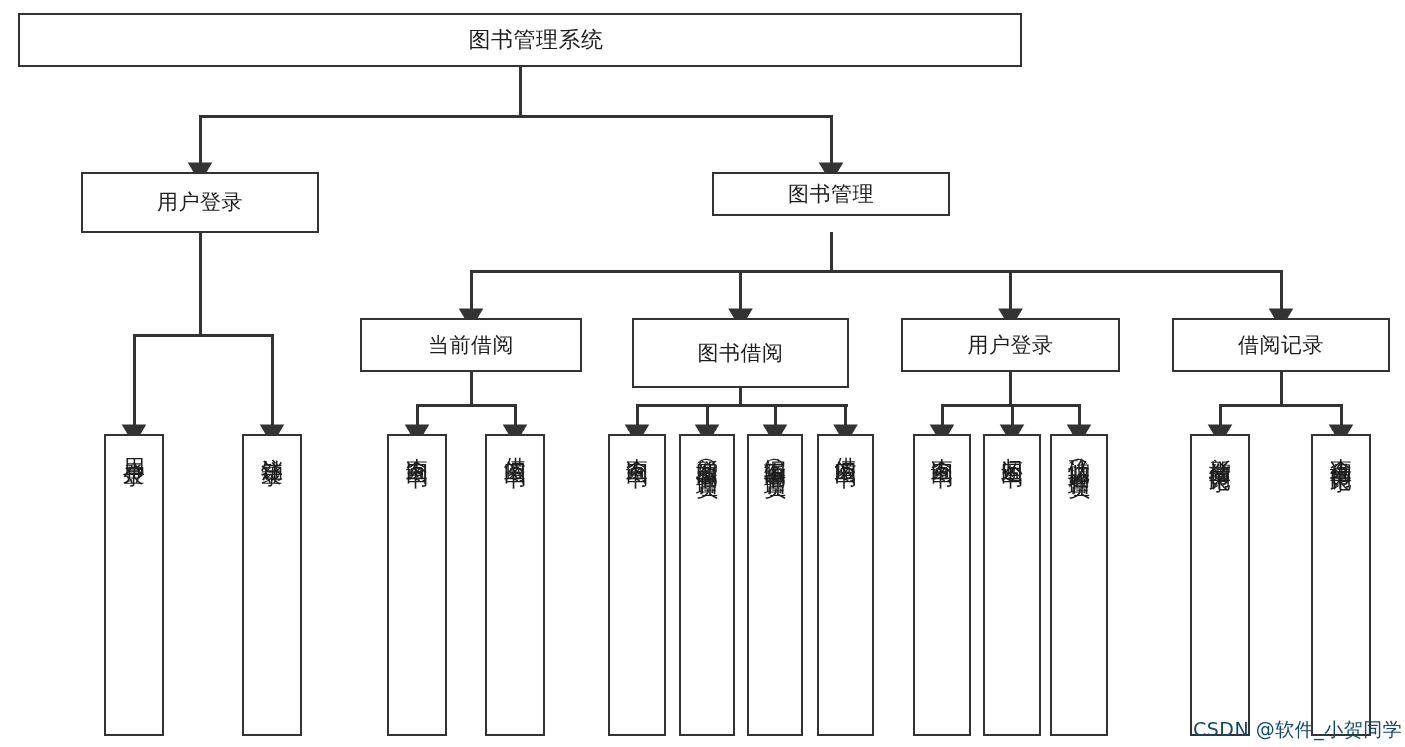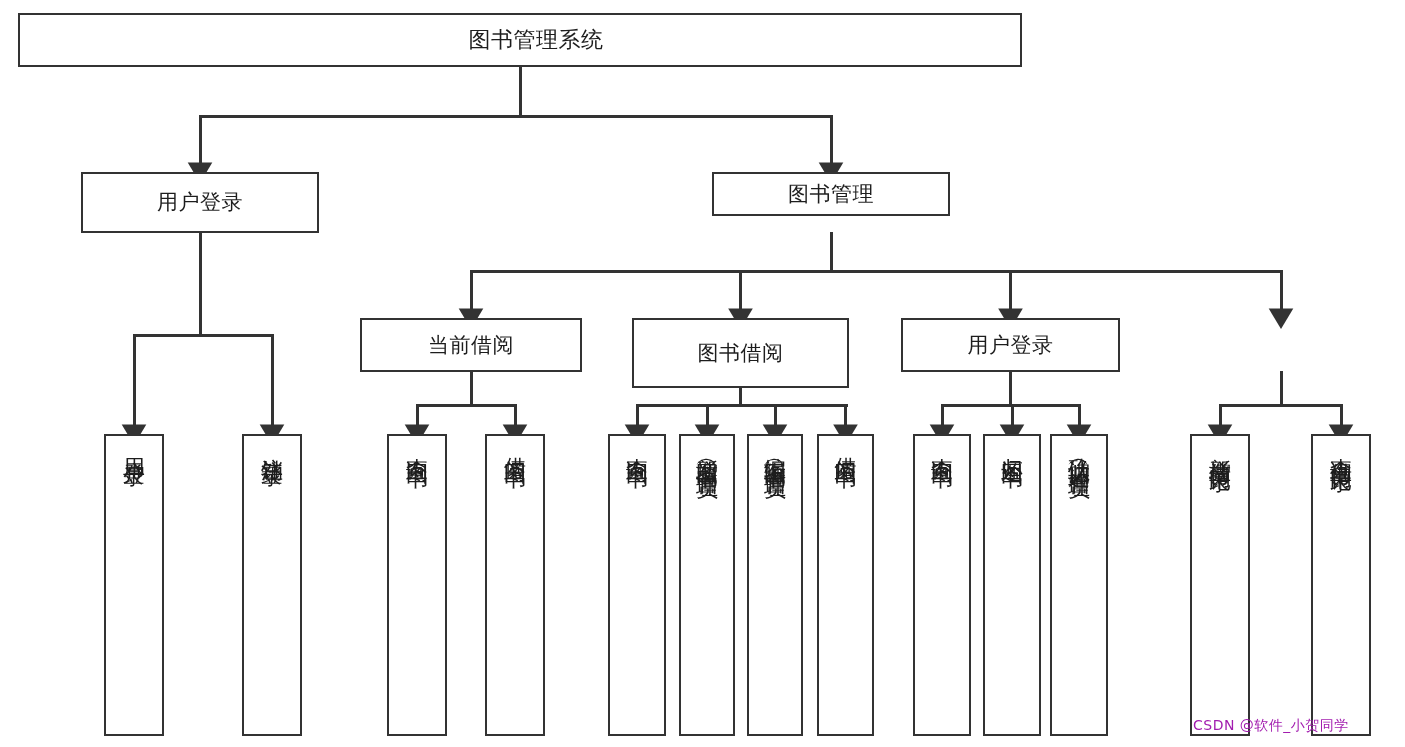--- a/index.html
+++ b/index.html
@@ -55,22 +55,22 @@
     text-orientation: upright;
     font-size: 22px;
     line-height: 1.18;
     letter-spacing: 3px;
     white-space: normal;
     display: block;
     height: auto;
   }
   .watermark {
     position: absolute;
-    font-size: 14px;
-    color: #a21caf;
+    font-size: 19px;
+    color: #0c4a6e;
     white-space: nowrap;
     z-index: 5;
     letter-spacing: 0.5px;
   }
 </style>
 </head>
 <body>
 
 <div id="canvas">
 
@@ -130,20 +130,23 @@
 
   <div class="node lvl2" style="left: 360px; top: 318px; width: 222px; height: 54px;">
     <span class="lbl">当前借阅</span>
   </div>
   <div class="node lvl2" style="left: 632px; top: 318px; width: 217px; height: 70px;">
     <span class="lbl">图书借阅</span>
   </div>
   <div class="node lvl2" style="left: 901px; top: 318px; width: 219px; height: 54px;">
     <span class="lbl">用户登录</span>
   </div>
+  <div class="node lvl2" style="left: 1172px; top: 318px; width: 218px; height: 54px;">
+    <span class="lbl">借阅记录</span>
+  </div>
 
   <div class="node leaf" style="left: 104px; top: 434px; width: 60px; height: 302px;">
     <span class="lbl">用户登录</span>
   </div>
   <div class="node leaf" style="left: 242px; top: 434px; width: 60px; height: 302px;">
     <span class="lbl">注销登录</span>
   </div>
   <div class="node leaf" style="left: 387px; top: 434px; width: 60px; height: 302px;">
     <span class="lbl">查询图书</span>
   </div>

